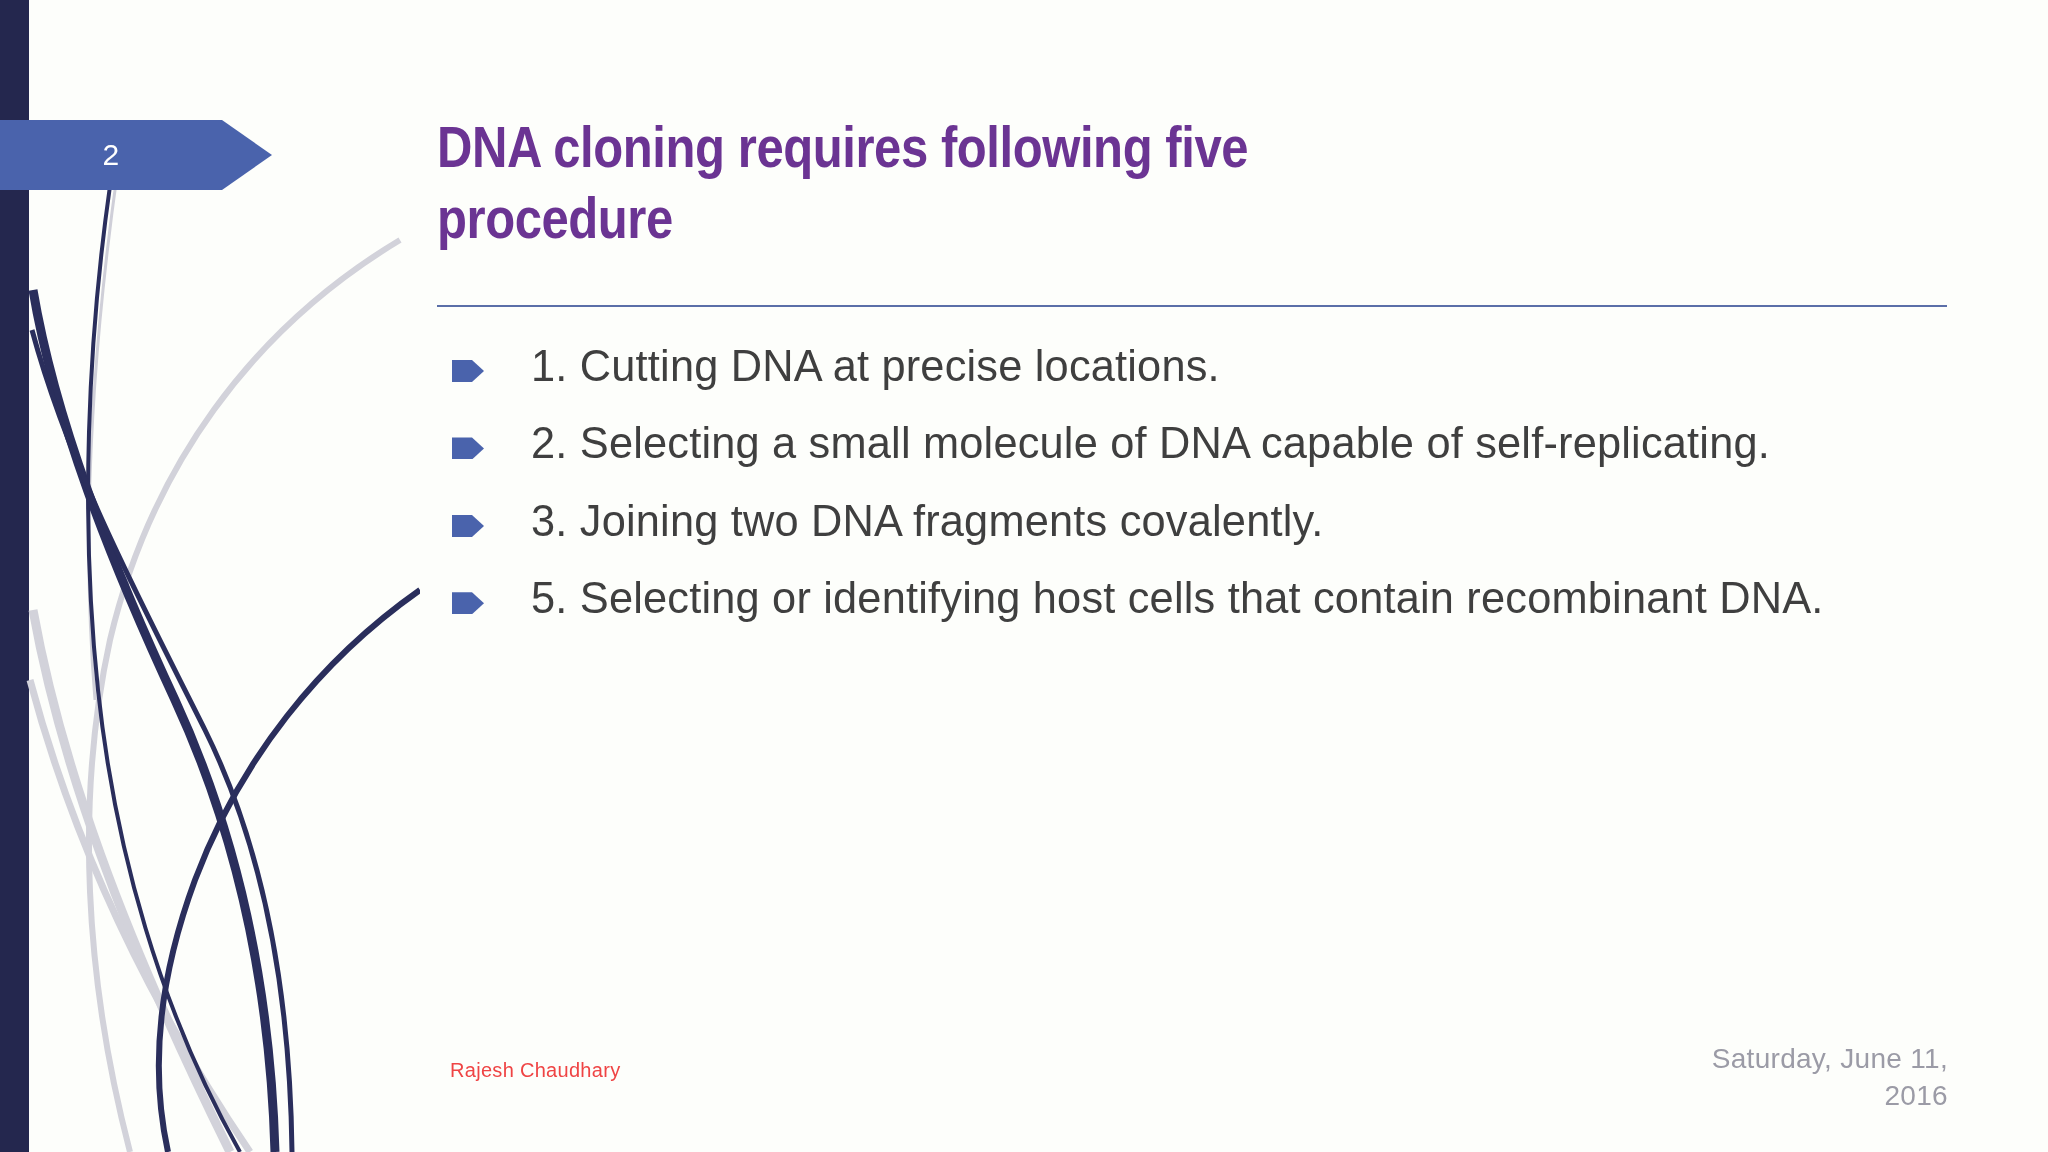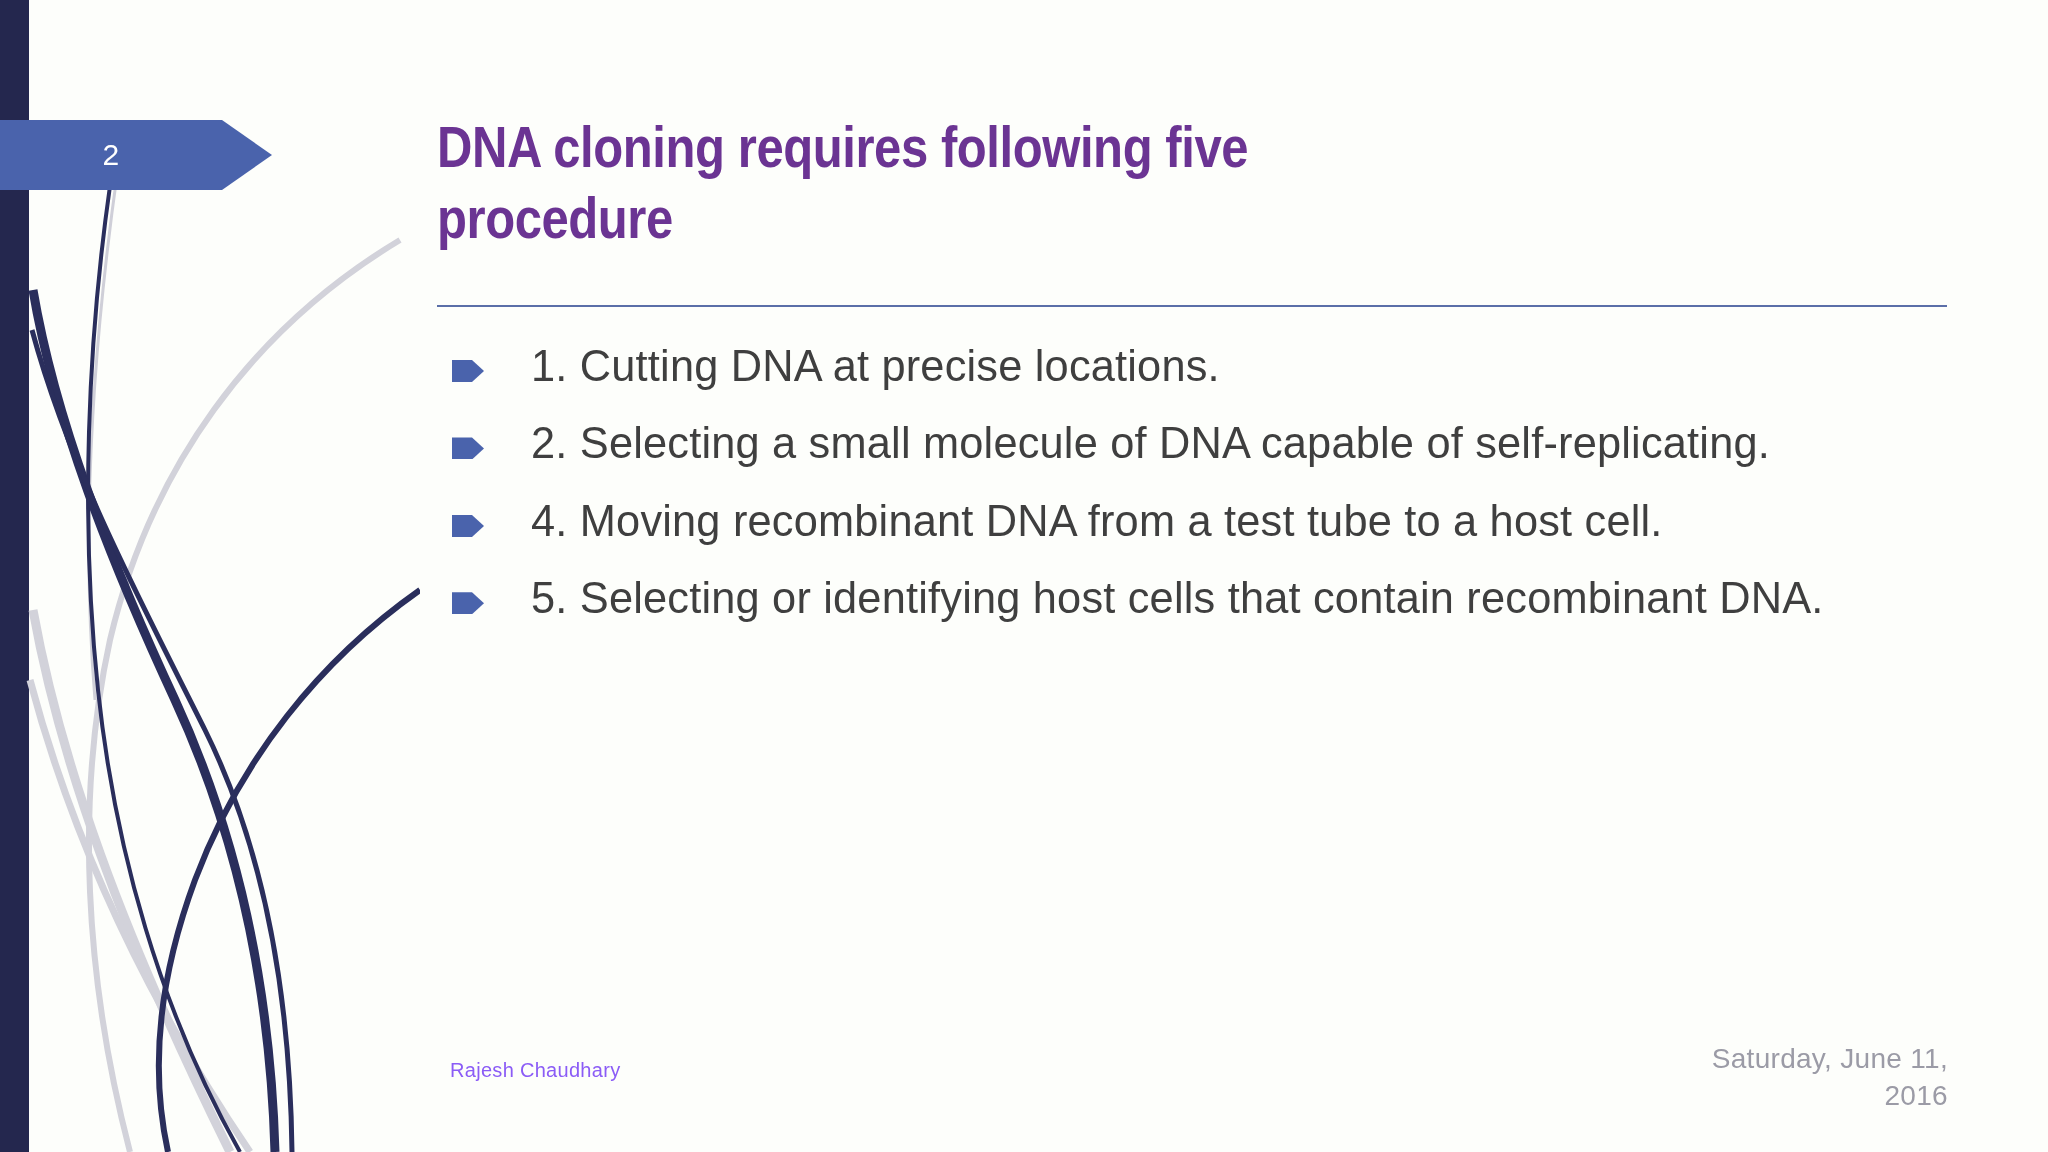--- a/index.html
+++ b/index.html
@@ -121,21 +121,21 @@
     letter-spacing: 0.2px;
     transform: scaleX(0.985);
     transform-origin: left top;
   }
 
   
   .footer-author {
     position: absolute;
     left: 450px;
     top: 1059px;
-    color: #8b5cf6;
+    color: #ef4444;
     font-size: 20px;
     letter-spacing: 0.3px;
   }
   .footer-date {
     position: absolute;
     right: 100px;
     top: 1041px;
     width: 290px;
     text-align: right;
     color: #9b9ba6;
@@ -181,25 +181,25 @@
     <div class="bullet-row">
       <span class="bullet-mark"></span>
       <span class="bullet-text">1. Cutting DNA at precise locations.</span>
     </div>
 
     <div class="bullet-row">
       <span class="bullet-mark"></span>
       <span class="bullet-text">2. Selecting a small molecule of DNA capable of self-replicating.</span>
     </div>
 
-
-    <div class="bullet-row">
-      <span class="bullet-mark"></span>
-      <span class="bullet-text">4. Moving recombinant DNA from a test tube to a host cell.</span>
-    </div>
+    <div class="bullet-row">
+      <span class="bullet-mark"></span>
+      <span class="bullet-text">3. Joining two DNA fragments covalently.</span>
+    </div>
+
 
     <div class="bullet-row">
       <span class="bullet-mark"></span>
       <span class="bullet-text">5. Selecting or identifying host cells that contain recombinant DNA.</span>
     </div>
 
   </div>
 
   <div class="footer-author">Rajesh Chaudhary</div>
   <div class="footer-date">Saturday, June 11, 2016</div>

